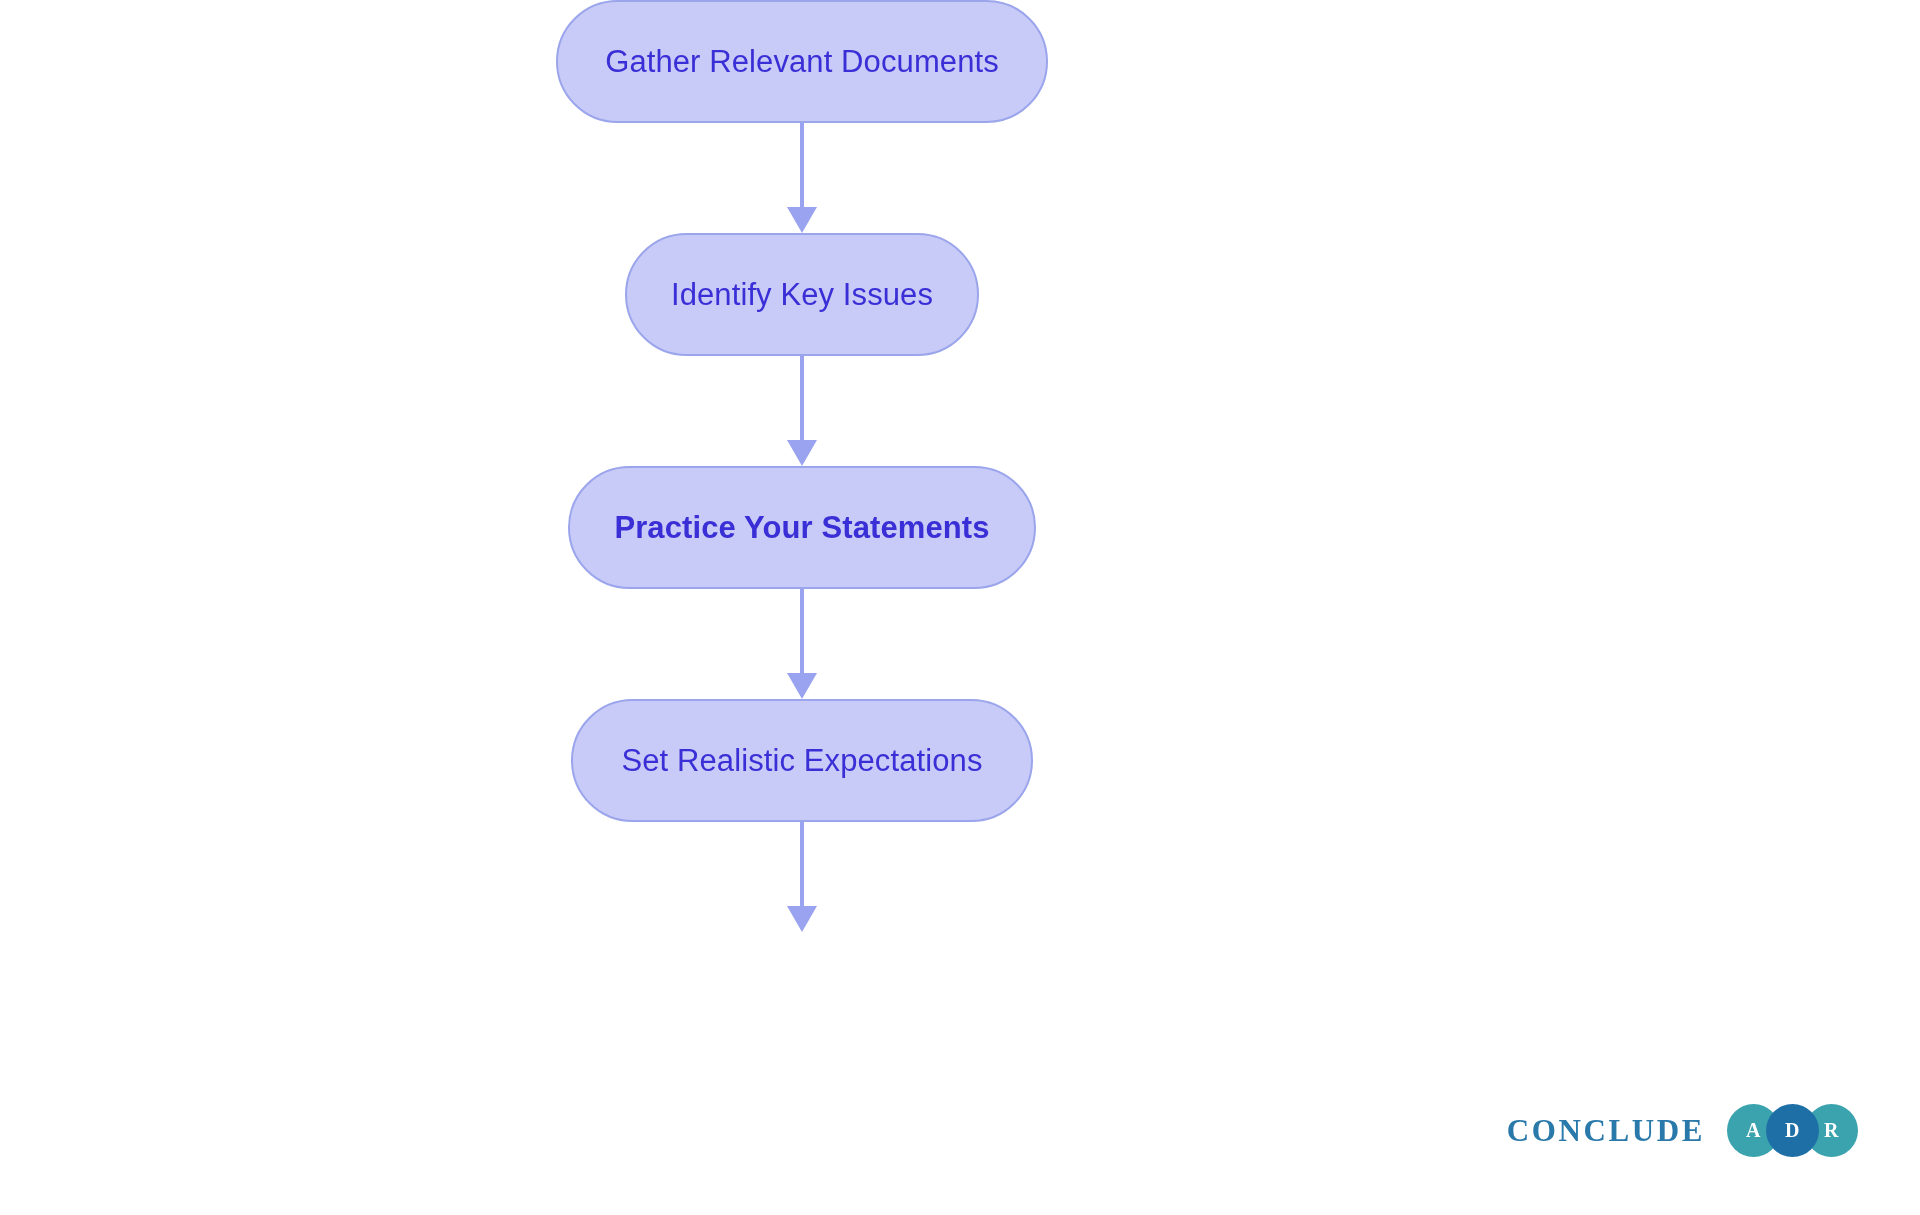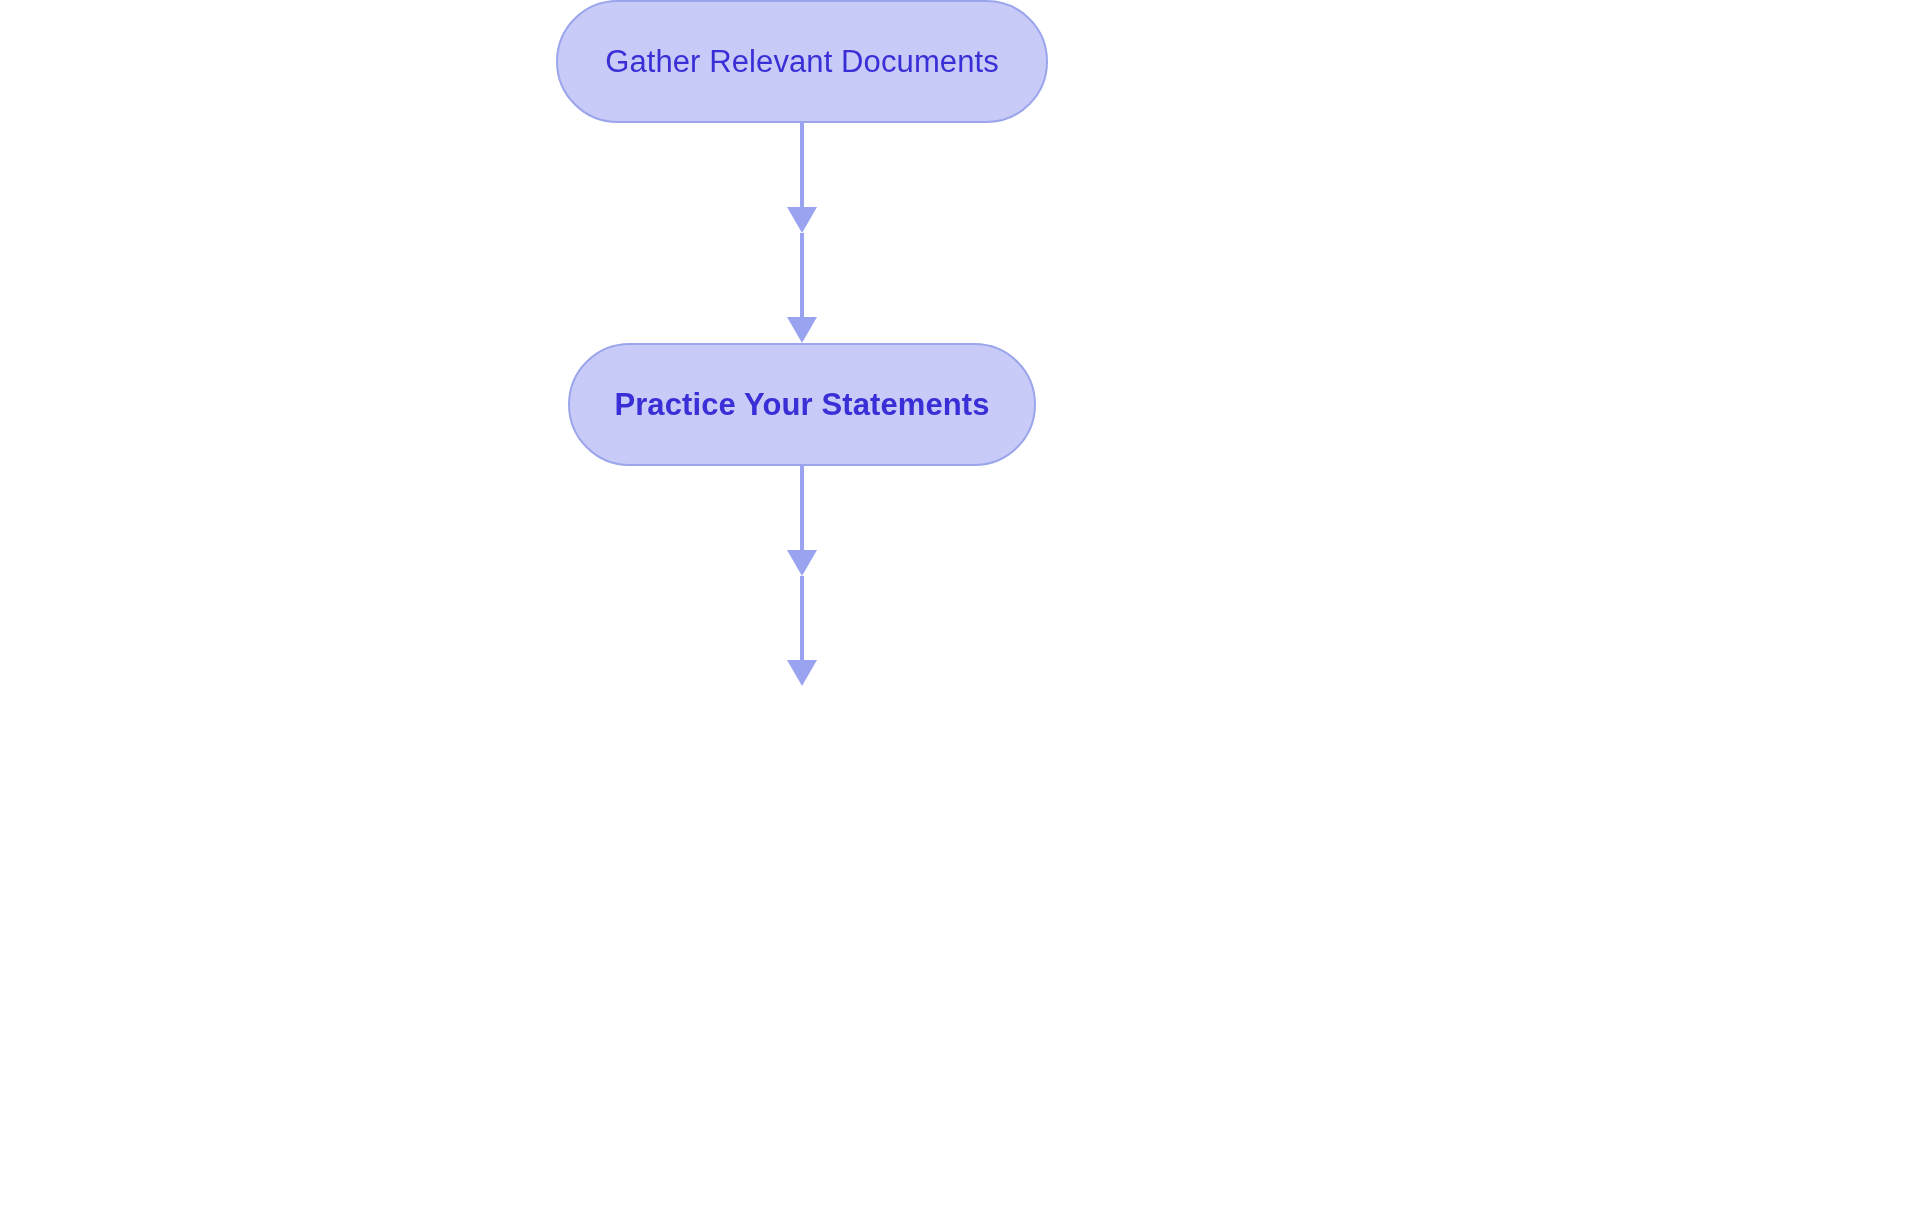--- a/index.html
+++ b/index.html
@@ -144,39 +144,53 @@
 
       <div class="node w1">
         <span class="node-label">Gather Relevant Documents</span>
       </div>
 
       <div class="connector">
         <div class="stem"></div>
         <div class="head"></div>
       </div>
 
+      <div class="node w2">
+        <span class="node-label">Identify Key Issues</span>
+      </div>
 
       <div class="connector">
         <div class="stem"></div>
         <div class="head"></div>
       </div>
 
       <div class="node w3">
         <span class="node-label">Practice Your Statements</span>
       </div>
 
       <div class="connector">
         <div class="stem"></div>
         <div class="head"></div>
       </div>
 
+      <div class="node w4">
+        <span class="node-label">Set Realistic Expectations</span>
+      </div>
 
       <div class="connector">
         <div class="stem"></div>
         <div class="head"></div>
       </div>
 
 
     </div>
   </div>
 
+  <div class="brand">
+    <div class="brand-word">CONCLUDE</div>
+    <div class="brand-circles">
+      <div class="brand-circle c-a">A</div>
+      <div class="brand-circle c-d">D</div>
+      <div class="brand-circle c-r">R</div>
+    </div>
+  </div>
 
 </div>
 
 </body></html>

